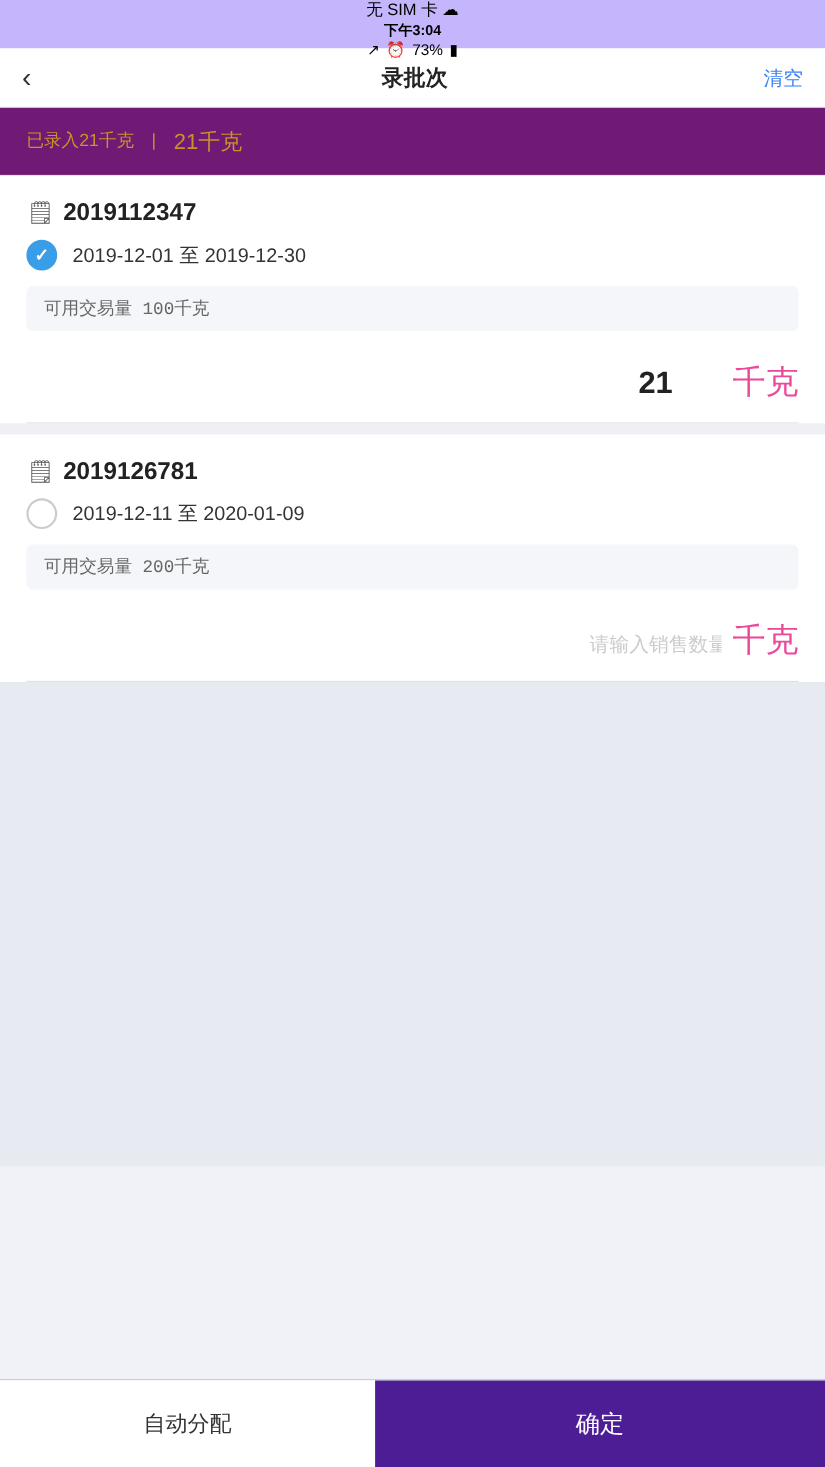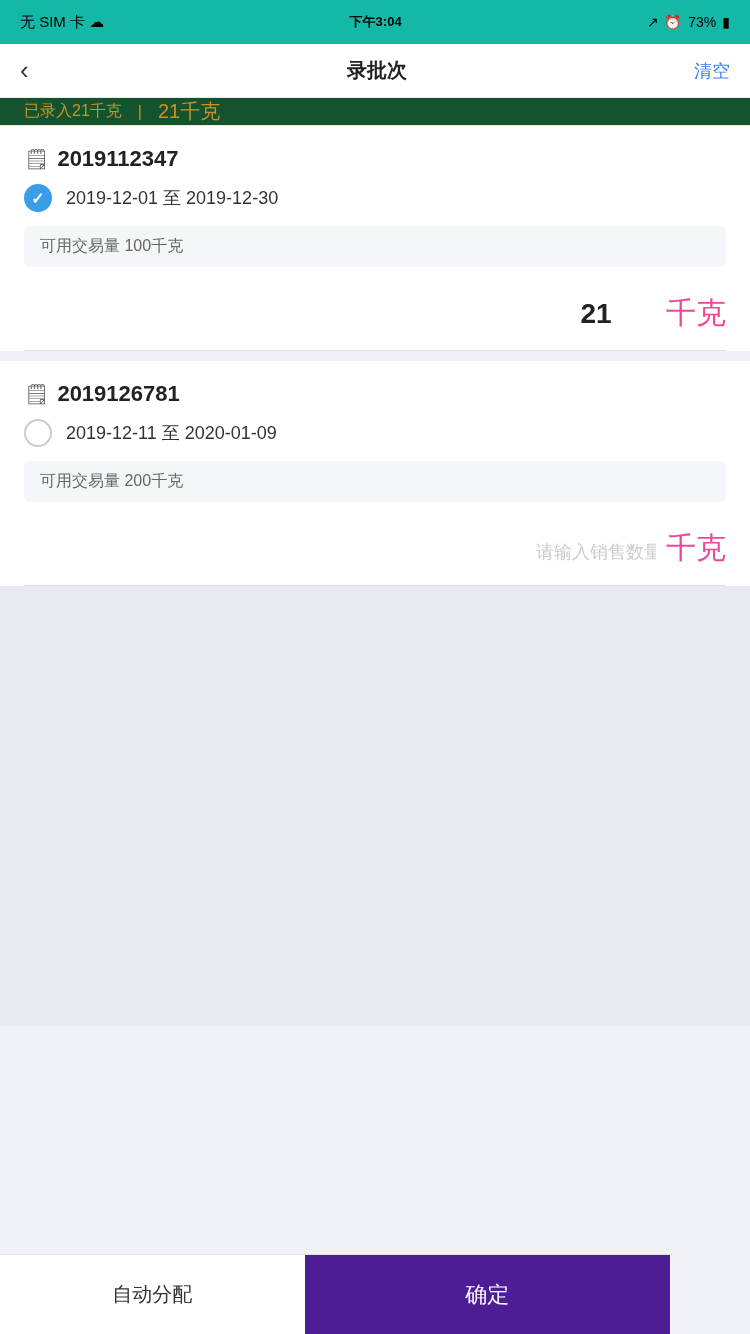--- a/index.html
+++ b/index.html
@@ -7,28 +7,29 @@
     body {
       font-family: -apple-system, "PingFang SC", "Helvetica Neue", Arial, sans-serif;
       background: #f0f2f7;
       width: 750px;
       min-height: 1334px;
       overflow-x: hidden;
     }
 
     
     .status-bar {
-      background: #14b8a6;
+      background: #c4b5fd;
       height: 44px;
       display: flex;
       align-items: center;
       justify-content: space-between;
       padding: 0 20px;
       font-size: 15px;
       font-weight: 500;
+      flex-direction: column;
     }
     .status-left { display: flex; align-items: center; gap: 8px; }
     .status-center { font-size: 13px; font-weight: 600; }
     .status-right { display: flex; align-items: center; gap: 6px; font-size: 14px; }
 
     
     .nav-bar {
       background: #fff;
       height: 54px;
       display: flex;
@@ -49,22 +50,22 @@
       color: #222;
     }
     .nav-clear {
       font-size: 18px;
       color: #3b82f6;
       cursor: pointer;
     }
 
     
     .info-banner {
-      background: #14532d;
-      padding: 0 24px;
+      background: #701a75;
+      padding: 17px 24px;
       display: flex;
       align-items: center;
       gap: 16px;
       border-bottom: 1px solid #f0e8cc;
     }
     .info-label {
       color: #c8932a;
       font-size: 16px;
     }
     .info-divider {
@@ -134,20 +135,21 @@
       color: #333;
     }
 
     .batch-avail {
       margin: 4px 24px 16px 24px;
       background: #f5f6fa;
       border-radius: 6px;
       padding: 10px 16px;
       font-size: 16px;
       color: #666;
+      font-family: Liberation Mono, monospace;
     }
 
     
     .quantity-row {
       display: flex;
       align-items: center;
       justify-content: flex-end;
       padding: 10px 24px 16px 24px;
       gap: 10px;
     }
@@ -194,21 +196,21 @@
       background: #e8eaf2;
       flex: 1;
       min-height: 440px;
     }
 
     
     .bottom-bar {
       position: fixed;
       bottom: 0;
       left: 0;
-      width: 670px;
+      width: 750px;
       height: 80px;
       display: flex;
       background: #fff;
       border-top: 1px solid #e0e0e0;
     }
     .btn-auto {
       flex: 1;
       display: flex;
       align-items: center;
       justify-content: center;

